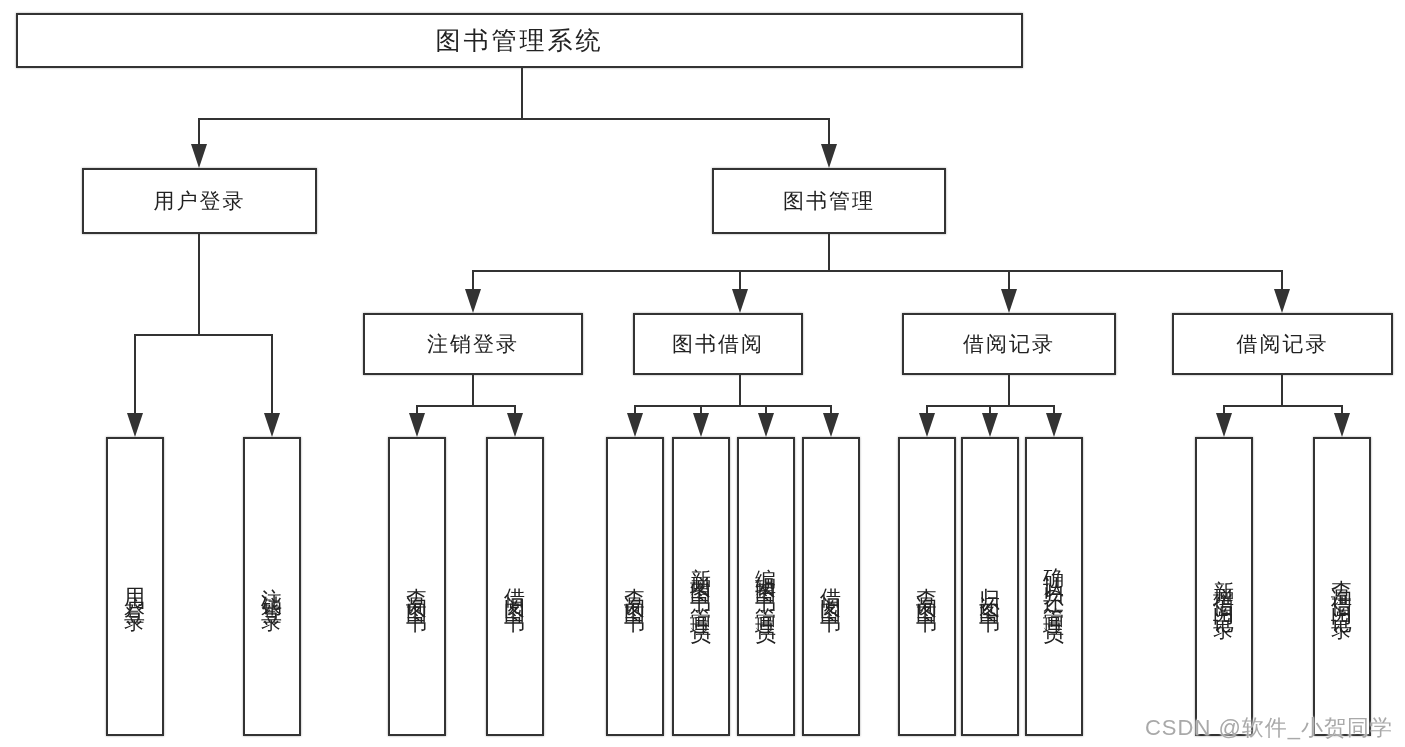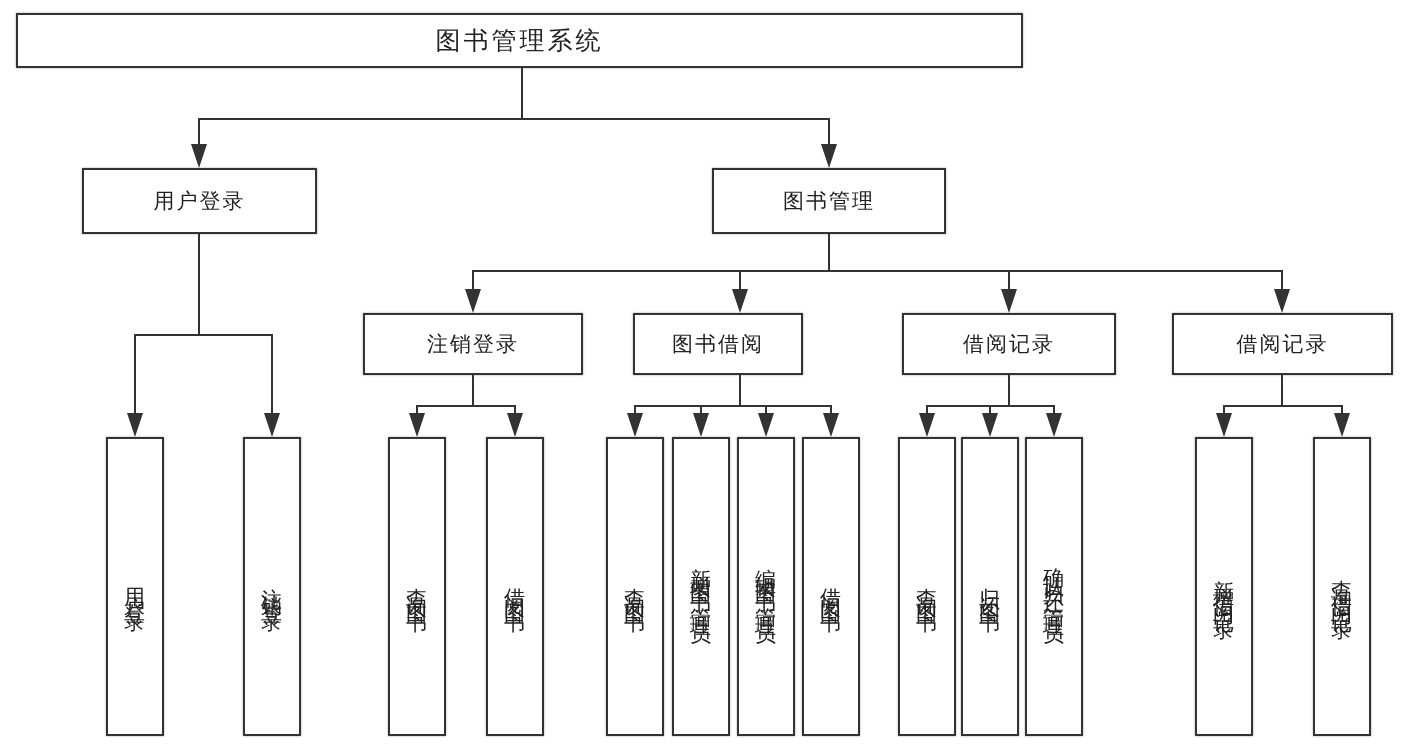--- a/index.html
+++ b/index.html
@@ -176,14 +176,15 @@
     <span>确认归还（管理员）</span>
   </div>
 
   <div class="node leaf" style="left:1195px; top:437px; width:58px; height:299px;">
     <span>新增借阅记录</span>
   </div>
   <div class="node leaf" style="left:1313px; top:437px; width:58px; height:299px;">
     <span>查询借阅记录</span>
   </div>
 
+  <div class="watermark">CSDN @软件_小贺同学</div>
 
 </div>
 
 </body></html>

